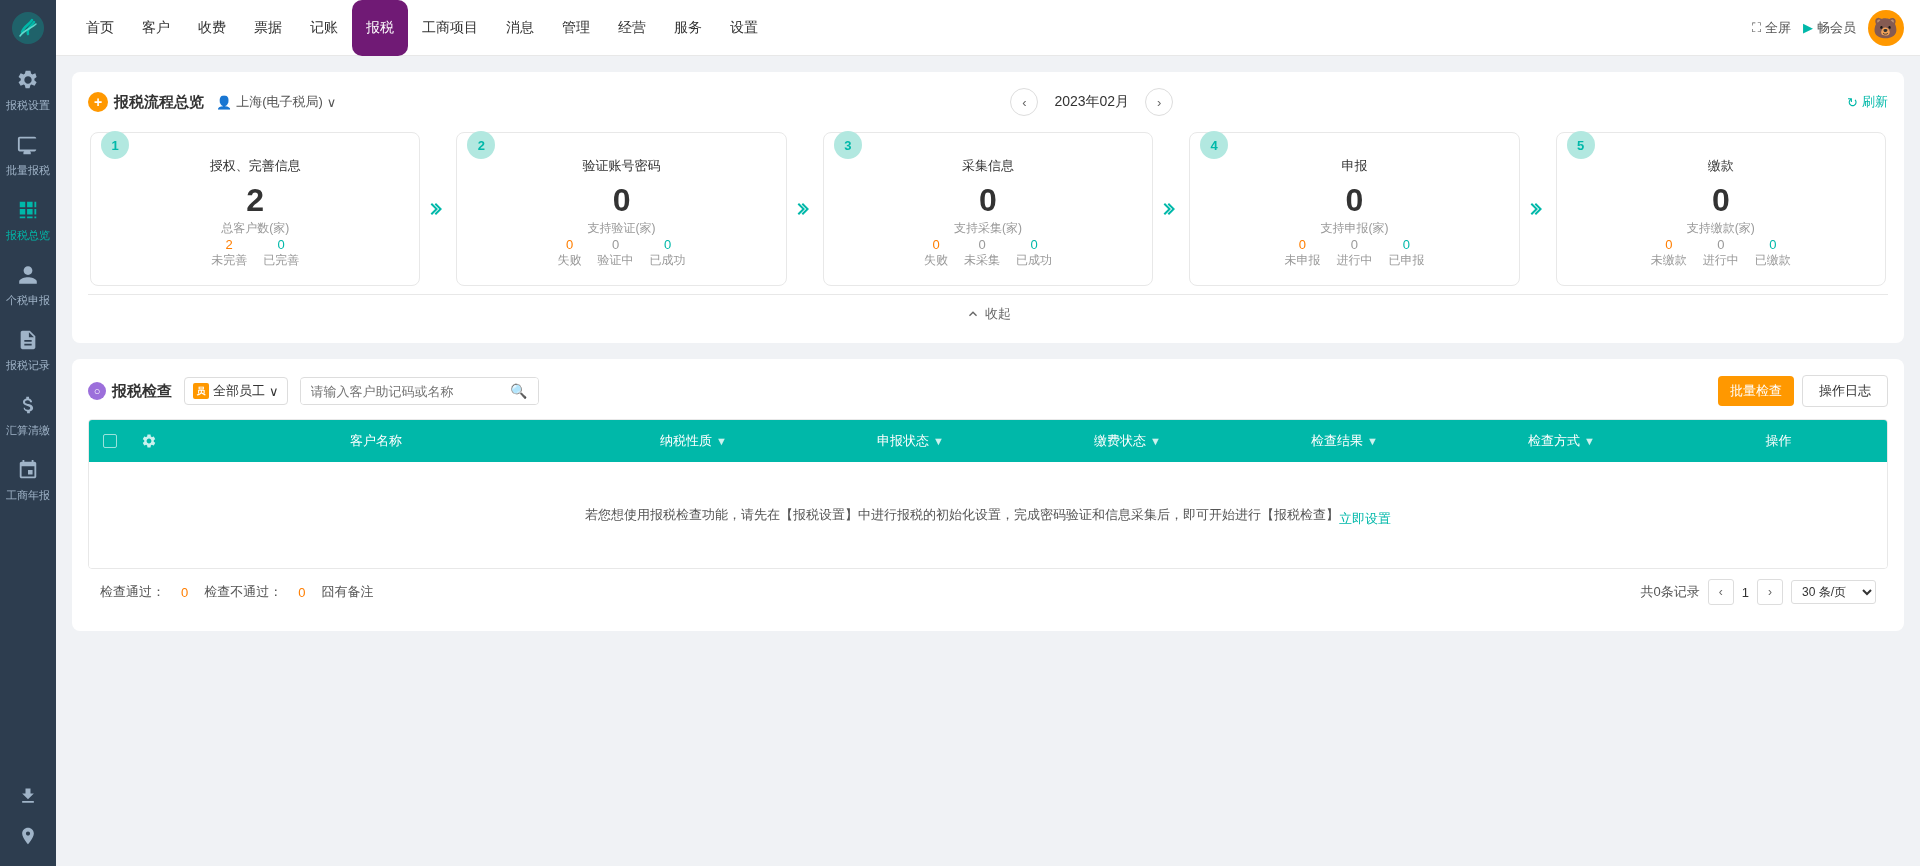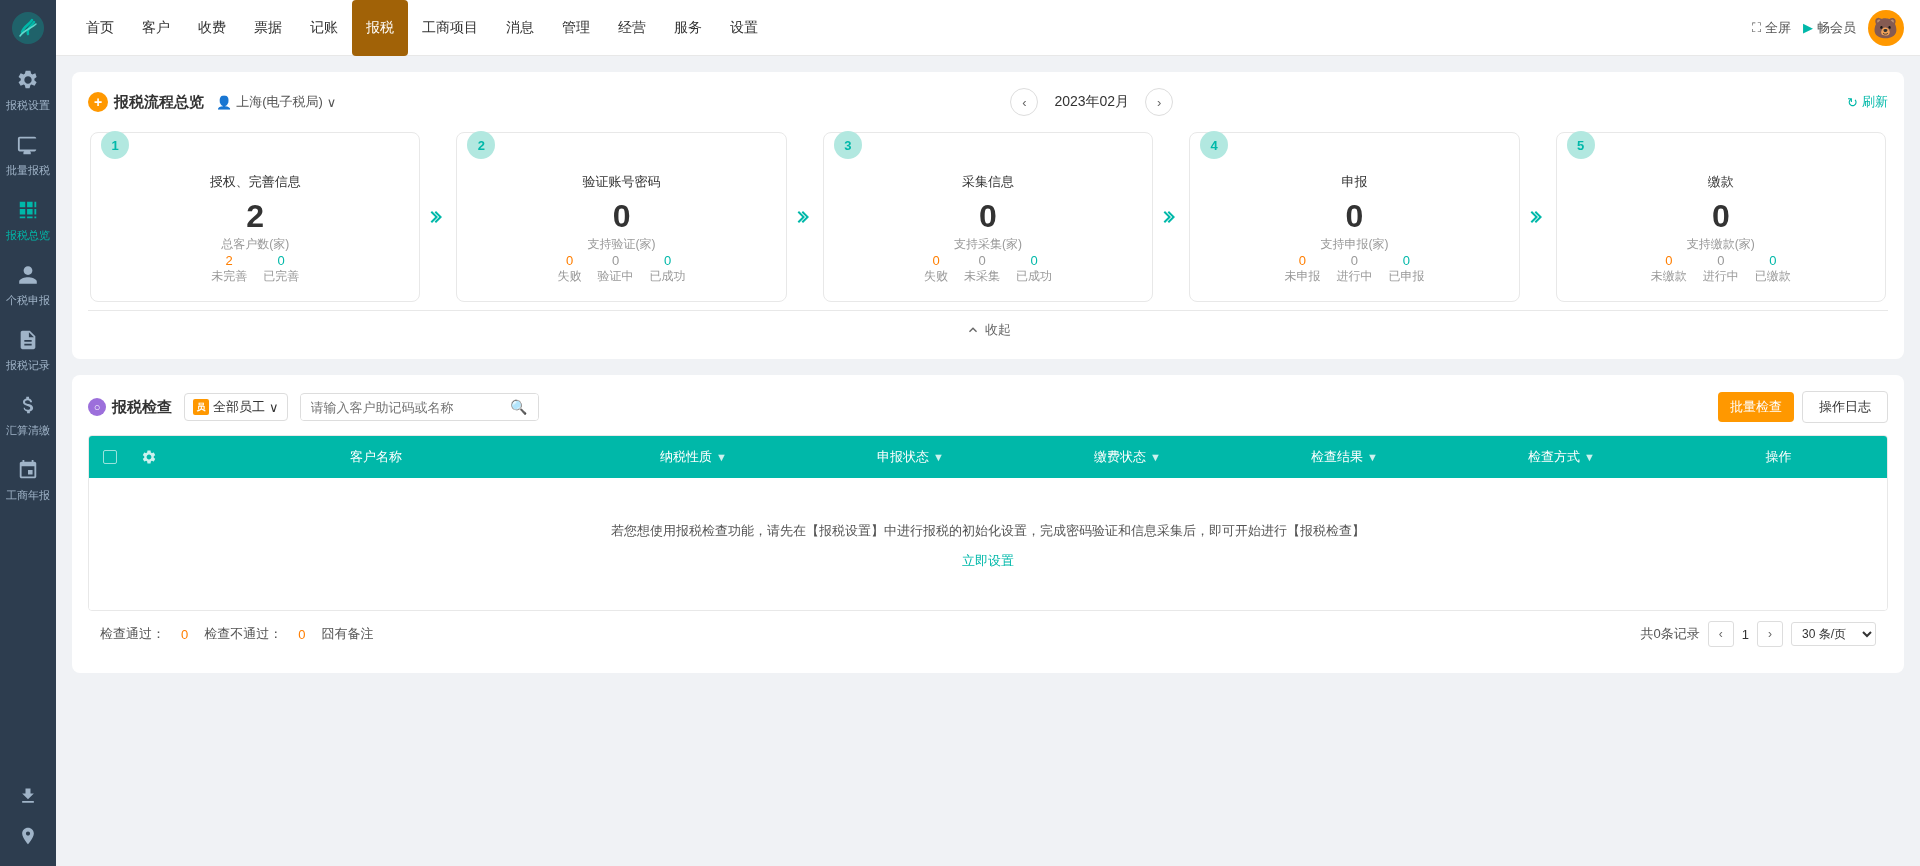--- a/index.html
+++ b/index.html
@@ -88,22 +88,22 @@
       height: 56px;
       display: flex;
       align-items: center;
       cursor: pointer;
       font-size: 14px;
       color: #333;
       position: relative;
     }
     .topnav-item.active {
       color: #fff;
-      background: #a16207;
-      border-radius: 4px;
+      background: #701a75;
+      border-radius: 10px;
     }
     .topnav-right {
       margin-left: auto;
       display: flex;
       align-items: center;
       gap: 12px;
       font-size: 13px;
       color: #555;
     }
     .topnav-right-item {
@@ -230,21 +230,21 @@
       display: flex;
       align-items: center;
       justify-content: center;
       color: #00b8a9;
       font-size: 13px;
       font-weight: bold;
     }
     .step-title {
       font-size: 13px;
       color: #333;
-      margin-top: 24px;
+      margin-top: 8px;
       margin-bottom: 8px;
       text-align: left;
     }
     .step-count {
       font-size: 32px;
       font-weight: bold;
       color: #333;
       line-height: 1.1;
     }
     .step-subtitle {
@@ -421,23 +421,22 @@
     }
     .th-cell-name { flex: 2; }
     .th-filter {
       font-size: 11px;
       color: rgba(255,255,255,0.8);
     }
     .table-body {
       background: #fff;
       min-height: 100px;
       display: flex;
-      align-items: center;
-      justify-content: center;
-      flex-direction: column;
+      align-items: flex-end;
+      justify-content: center;
       padding: 40px 0;
       font-family: Liberation Serif, serif;
     }
     .empty-msg {
       color: #555;
       font-size: 13px;
       line-height: 2;
     }
     .empty-link {
       color: #00b8a9;

